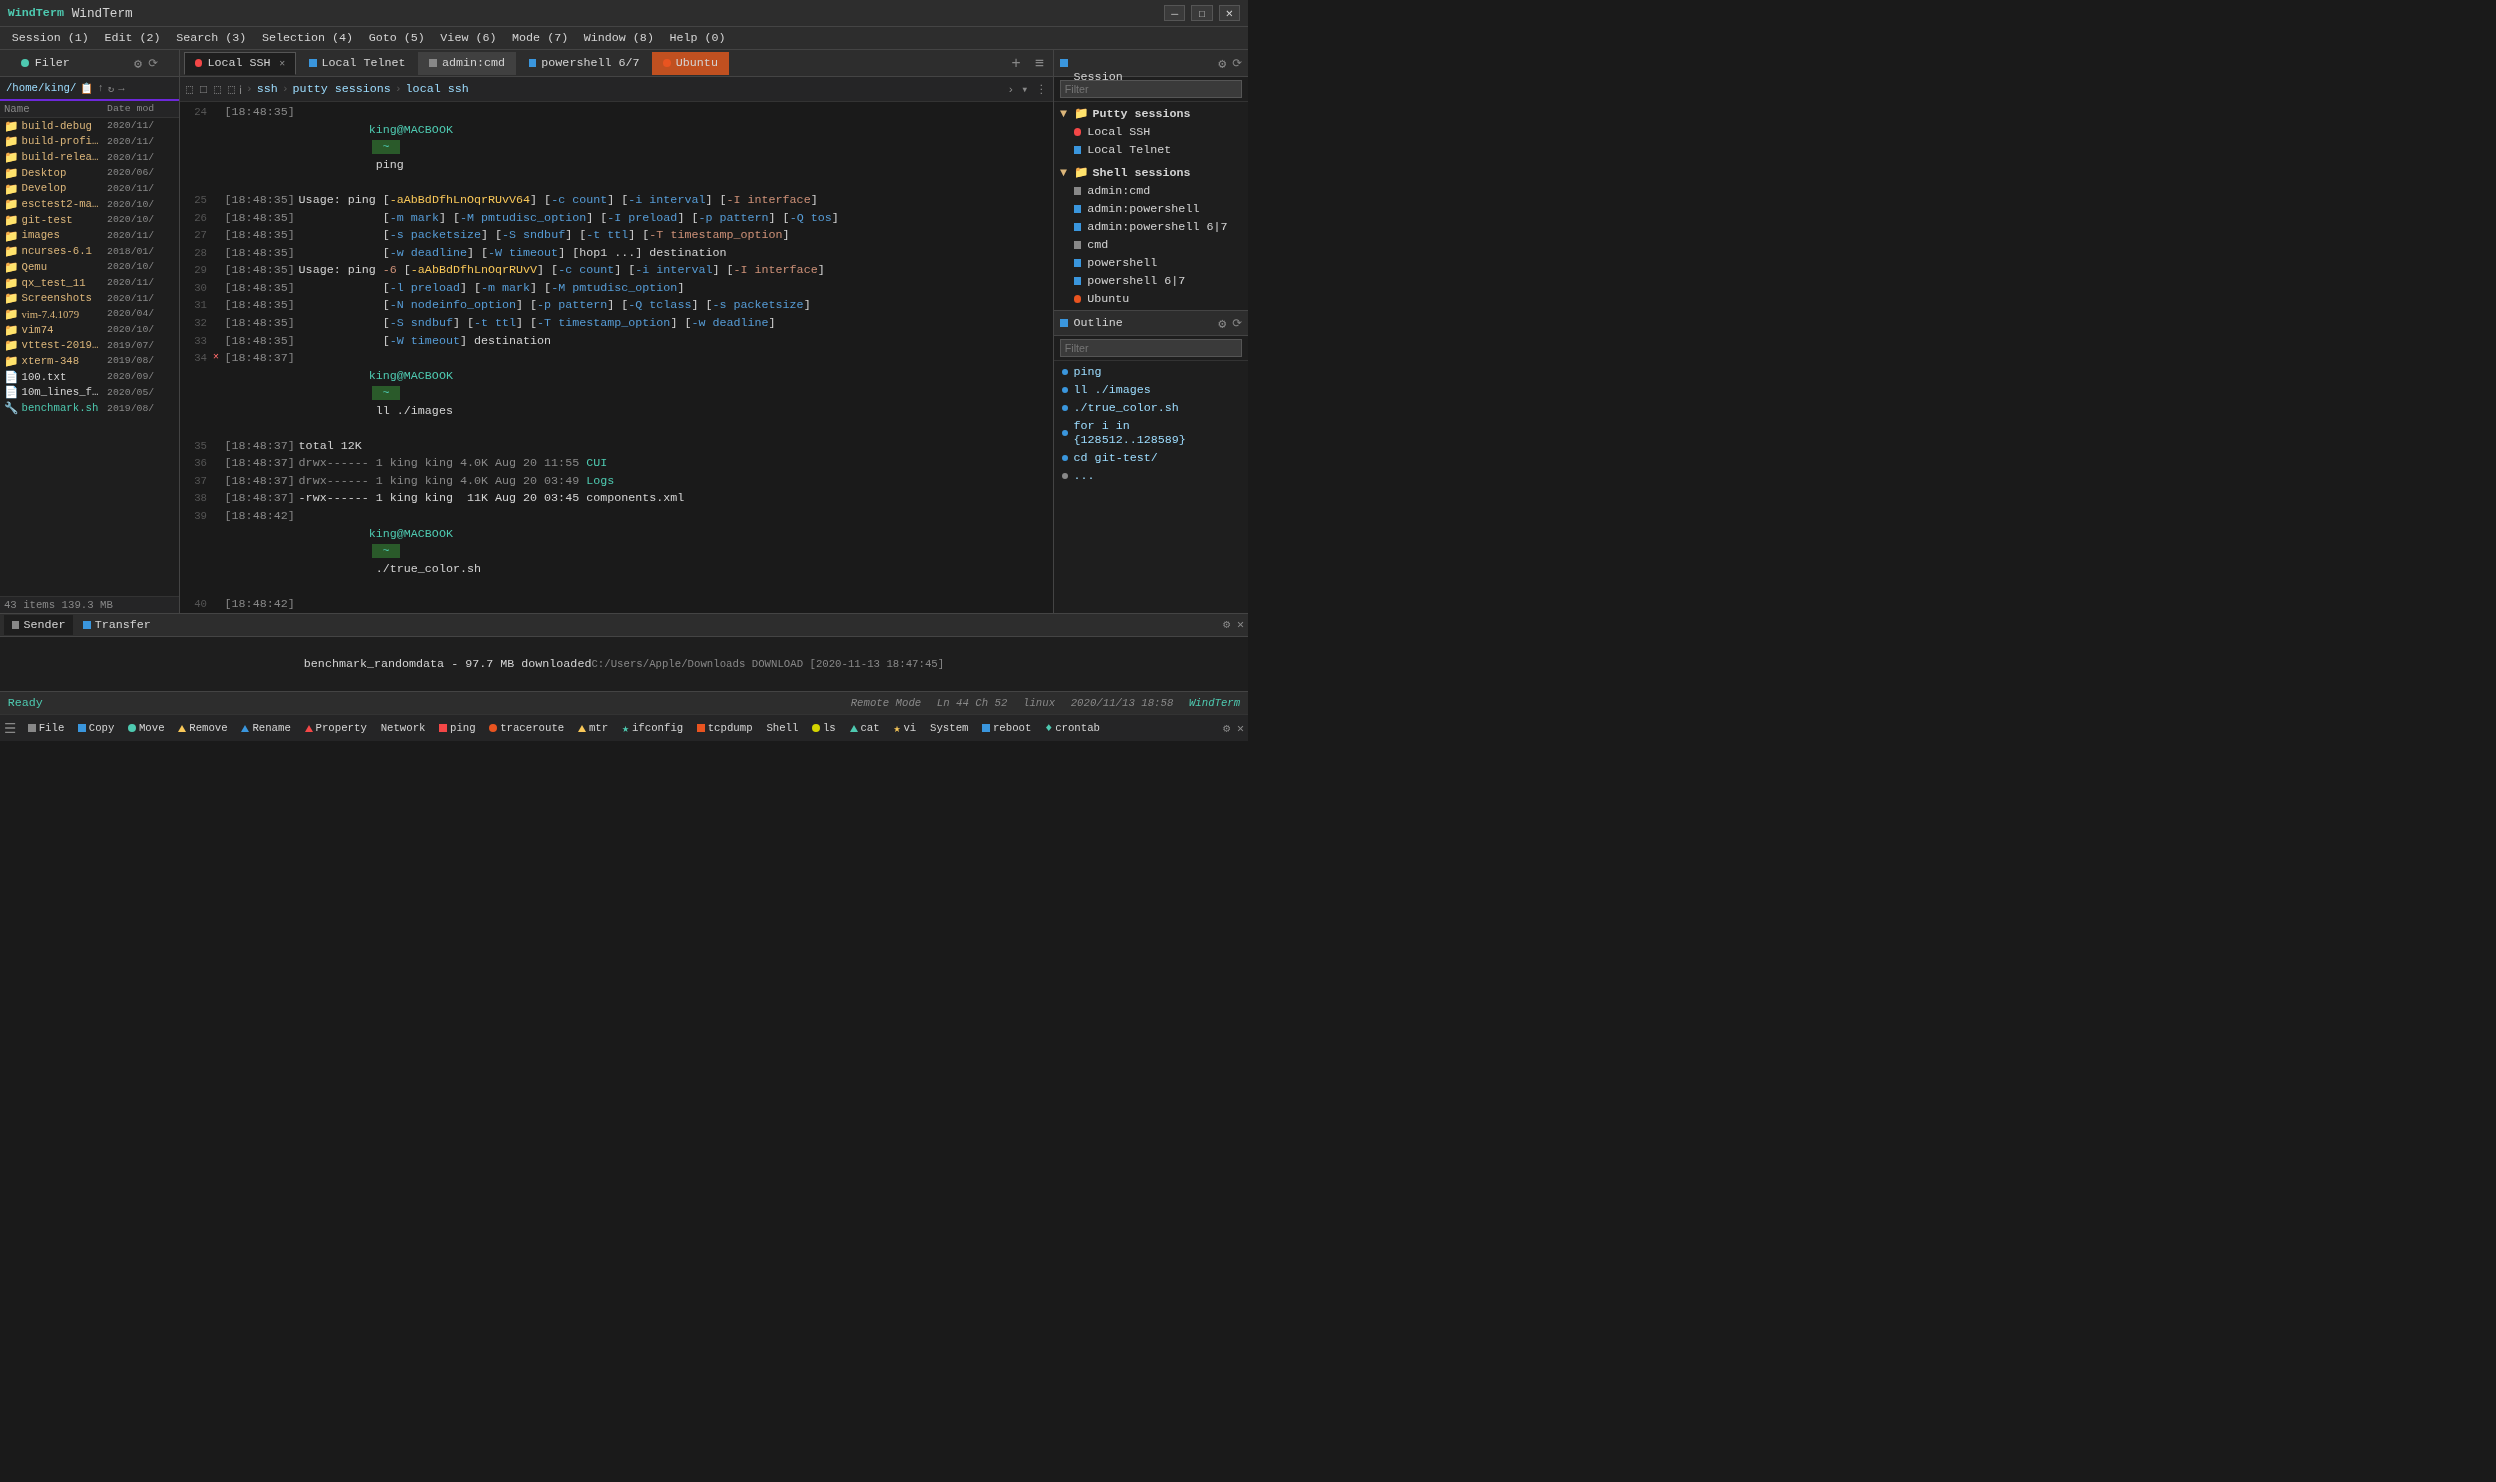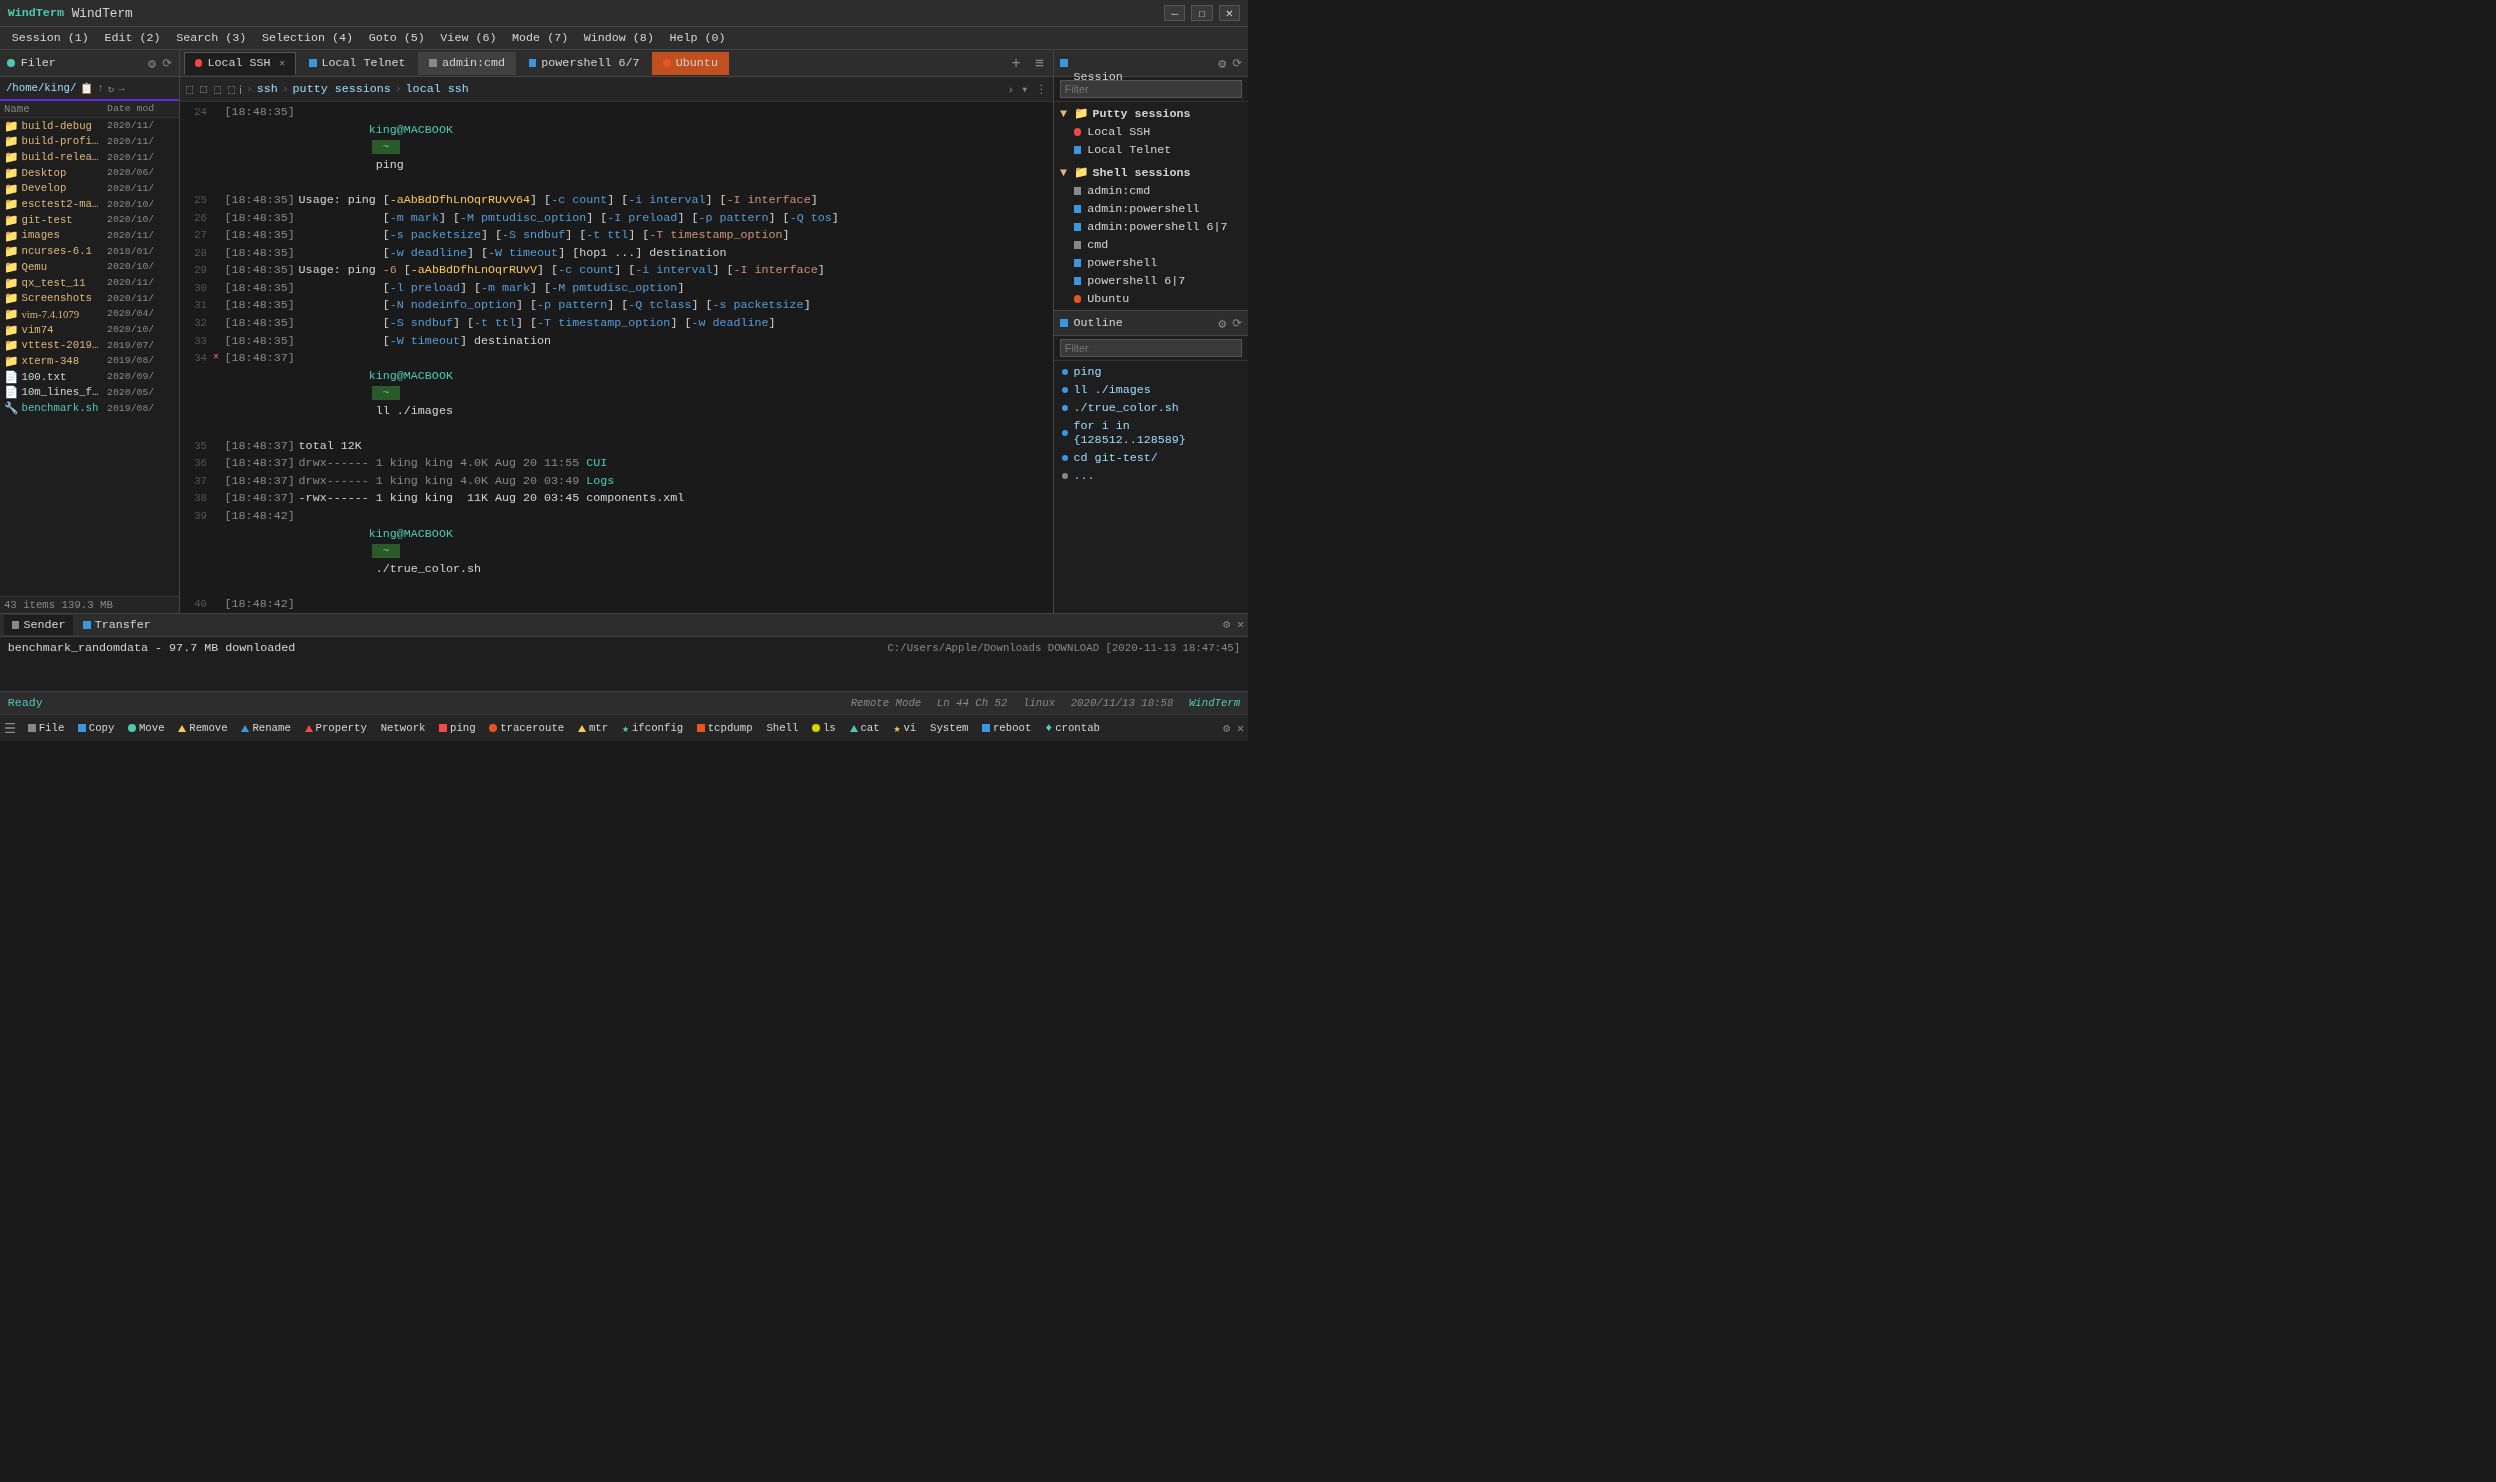--- a/index.html
+++ b/index.html
@@ -75,21 +75,21 @@
       border-right: 1px solid #444;
       display: flex;
       flex-direction: column;
       flex-shrink: 0;
     }
     #filer-header {
       background: #2d2d2d;
       height: 27px;
       display: flex;
       align-items: center;
-      padding: 0 7px;
+      padding: 0 21px;
       border-bottom: 1px solid #444;
       gap: 5.9px;
     }
     #filer-header-dot {
       width: 7.8px; height: 7.8px;
       background: #4ec9b0;
       border-radius: 50%;
     }
     #filer-header-title {
       color: #d4d4d4;
@@ -348,22 +348,23 @@
       height: 19.5px;
       gap: 3.9px;
     }
     .transfer-tab.active { background: #1e1e1e; }
     .transfer-tab-dot { width: 7.8px; height: 7.8px; flex-shrink: 0; }
     #transfer-content {
       flex: 1;
       padding: 3.9px 7.8px;
       font-size: 11.7px;
       display: flex;
-      flex-direction: column;
+      flex-direction: row;
       gap: 19px;
+      justify-content: center;
     }
     #transfer-info { color: #d4d4d4; }
     #transfer-progress-wrap { display: flex; align-items: center; gap: 7.8px; }
     #transfer-bar-bg {
       flex: 1;
       height: 15.6px;
       background: #3a3a3a;
       border: 1px solid #555;
     }
     #transfer-bar-fill {

